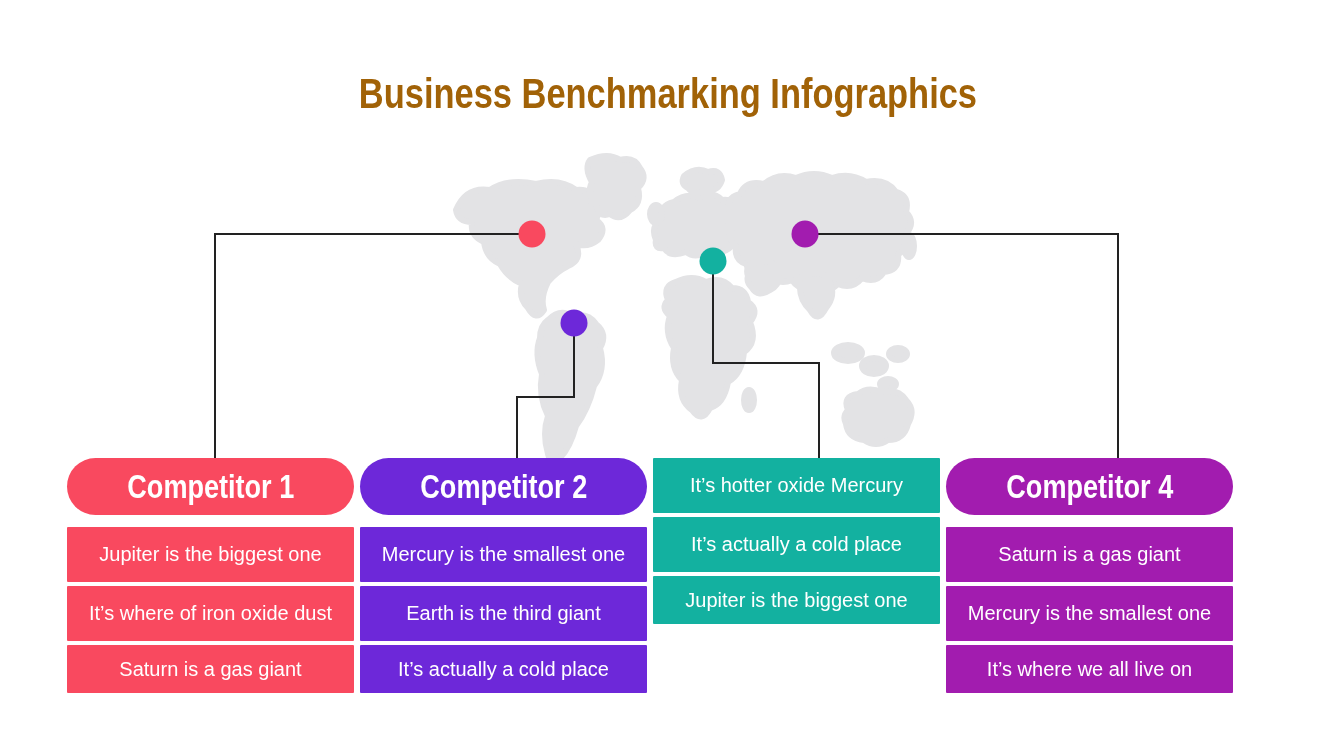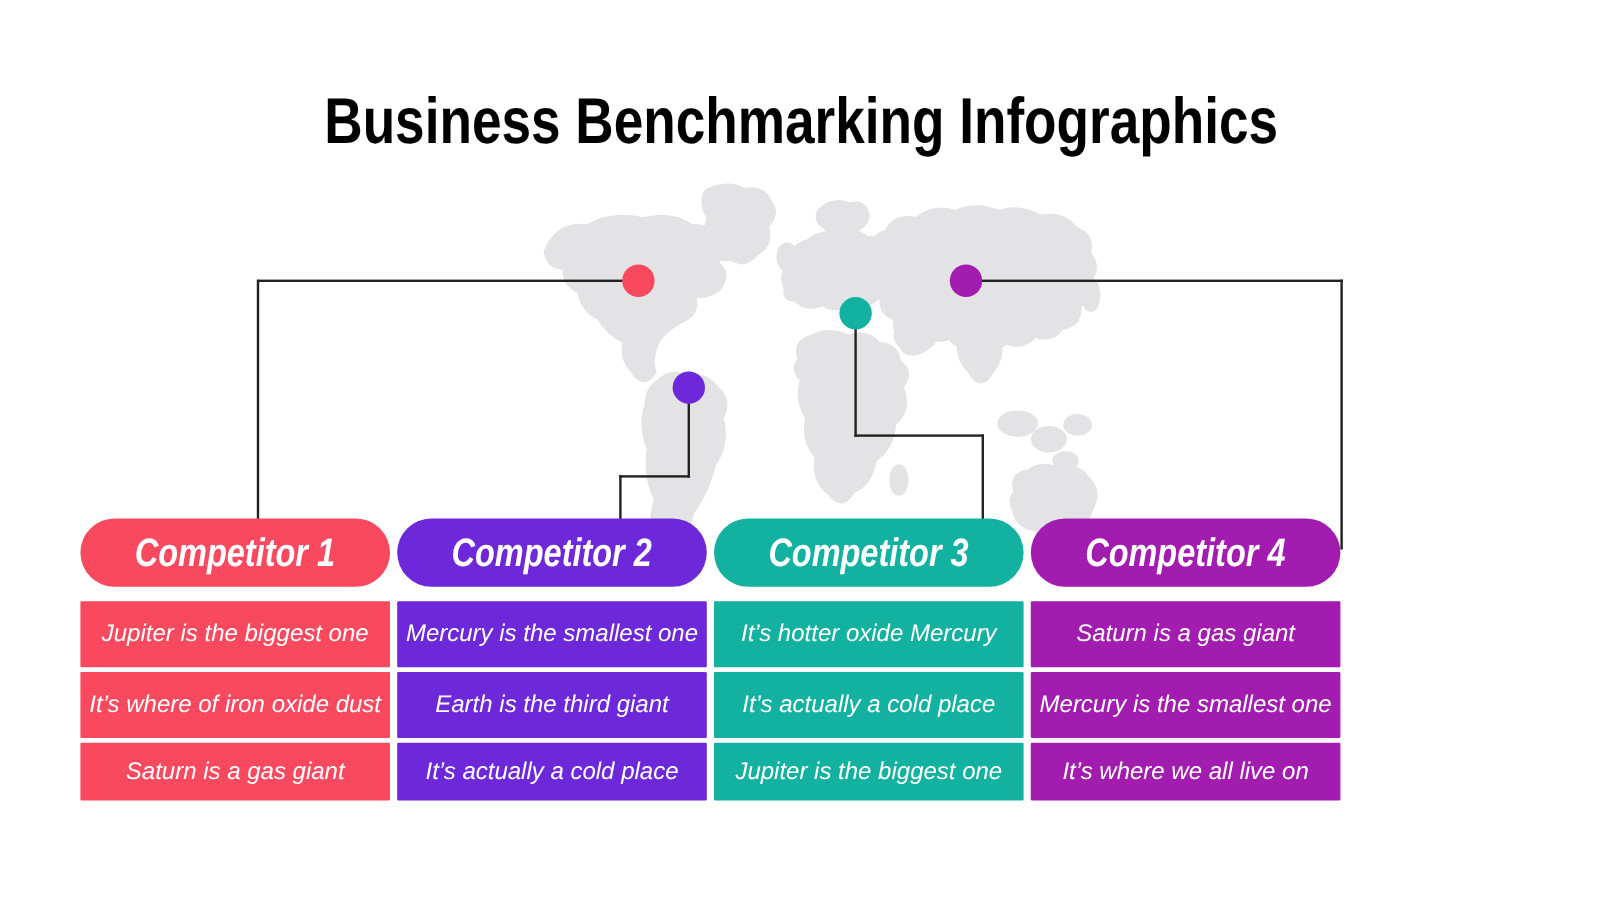--- a/index.html
+++ b/index.html
@@ -4,40 +4,40 @@
 <style>
   html,body { margin:0; padding:0; background:#ffffff; }
   .canvas {
     position:relative; width:1336px; height:752px; background:#ffffff;
     overflow:hidden; font-family:"Liberation Sans", sans-serif;
   }
 
   
   .title {
     position:absolute; left:0; top:70px; width:100%;
-    text-align:center; font-size:54px; font-weight:800; color:#000000;
+    text-align:center; font-size:42px; font-weight:800; color:#a16207;
   }
   .title .condense { display:inline-block; transform:scaleX(0.82); transform-origin:center; white-space:nowrap; }
 
   
   .map-svg { position:absolute; left:448px; top:148px; }
 
   
   .seg { position:absolute; background:#222222; }
 
   
   .dot {
     position:absolute; width:27px; height:27px; border-radius:50%;
     transform:translate(-50%,-50%);
   }
 
   
   .table {
-    position:absolute; left:67px; top:432px; width:1050px;
-    display:grid; grid-template-columns:repeat(4,1fr); column-gap:6px;font-style:italic;
+    position:absolute; left:67px; top:458px; width:1166px;
+    display:grid; grid-template-columns:repeat(4,1fr); column-gap:6px;
   }
   .pill {
     height:57px; border-radius:29px; margin-bottom:12px;
     display:flex; align-items:center; justify-content:center;
     color:#ffffff; font-size:33px; font-weight:800;
   }
   .pill span { display:inline-block; transform:scaleX(0.82); white-space:nowrap; }
   .row {
     height:55px; margin-bottom:4px; border-radius:1px;
     display:flex; align-items:center; justify-content:center;
@@ -124,23 +124,20 @@
     <div>
       <div class="pill c2">
         <span>Competitor 2</span>
       </div>
       <div class="row c2">Mercury is the smallest one</div>
       <div class="row c2">Earth is the third giant</div>
       <div class="row c2 last">It’s actually a cold place</div>
     </div>
 
     <div>
-      <div class="pill c3">
-        <span>Competitor 3</span>
-      </div>
       <div class="row c3">It’s hotter oxide Mercury</div>
       <div class="row c3">It’s actually a cold place</div>
       <div class="row c3 last">Jupiter is the biggest one</div>
     </div>
 
     <div>
       <div class="pill c4">
         <span>Competitor 4</span>
       </div>
       <div class="row c4">Saturn is a gas giant</div>

